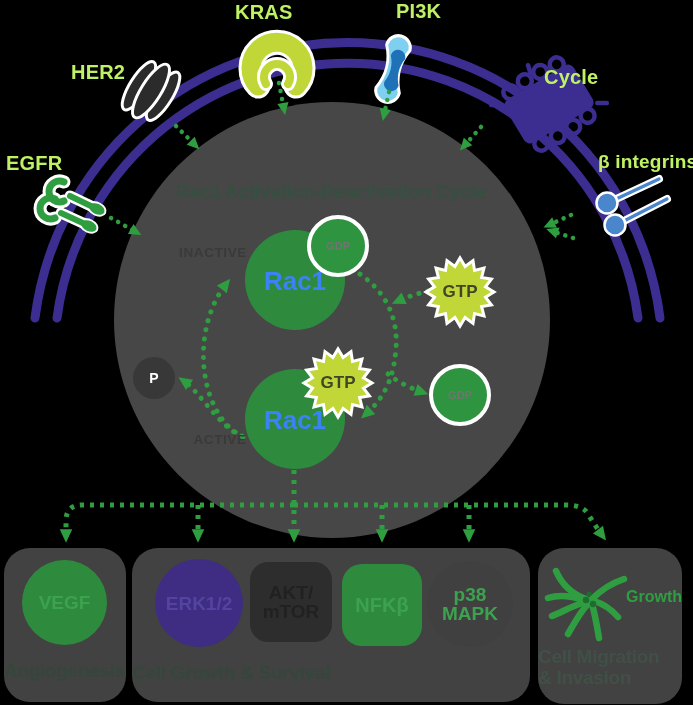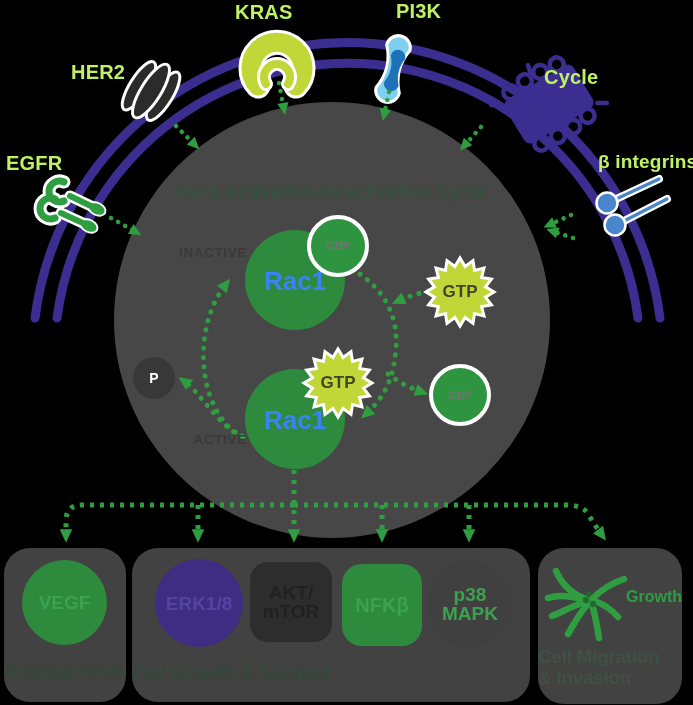--- a/index.html
+++ b/index.html
@@ -53,21 +53,21 @@
   <div class="cell-circle"></div>
 
   <div class="box" style="left:4px;top:548px;width:122px;height:154px"></div>
   <div class="box" style="left:132px;top:548px;width:398px;height:154px"></div>
   <div class="box" style="left:538px;top:548px;width:144px;height:156px"></div>
 
   <div class="node vegf">
     <span>VEGF</span>
   </div>
   <div class="node erk">
-    <span>ERK1/8</span>
+    <span>ERK1/2</span>
   </div>
   <div class="node akt">
     <div>
       <div>AKT/</div>
       <div>mTOR</div>
     </div>
   </div>
   <div class="node nfkb">
     <span>NFKβ</span>
   </div>

